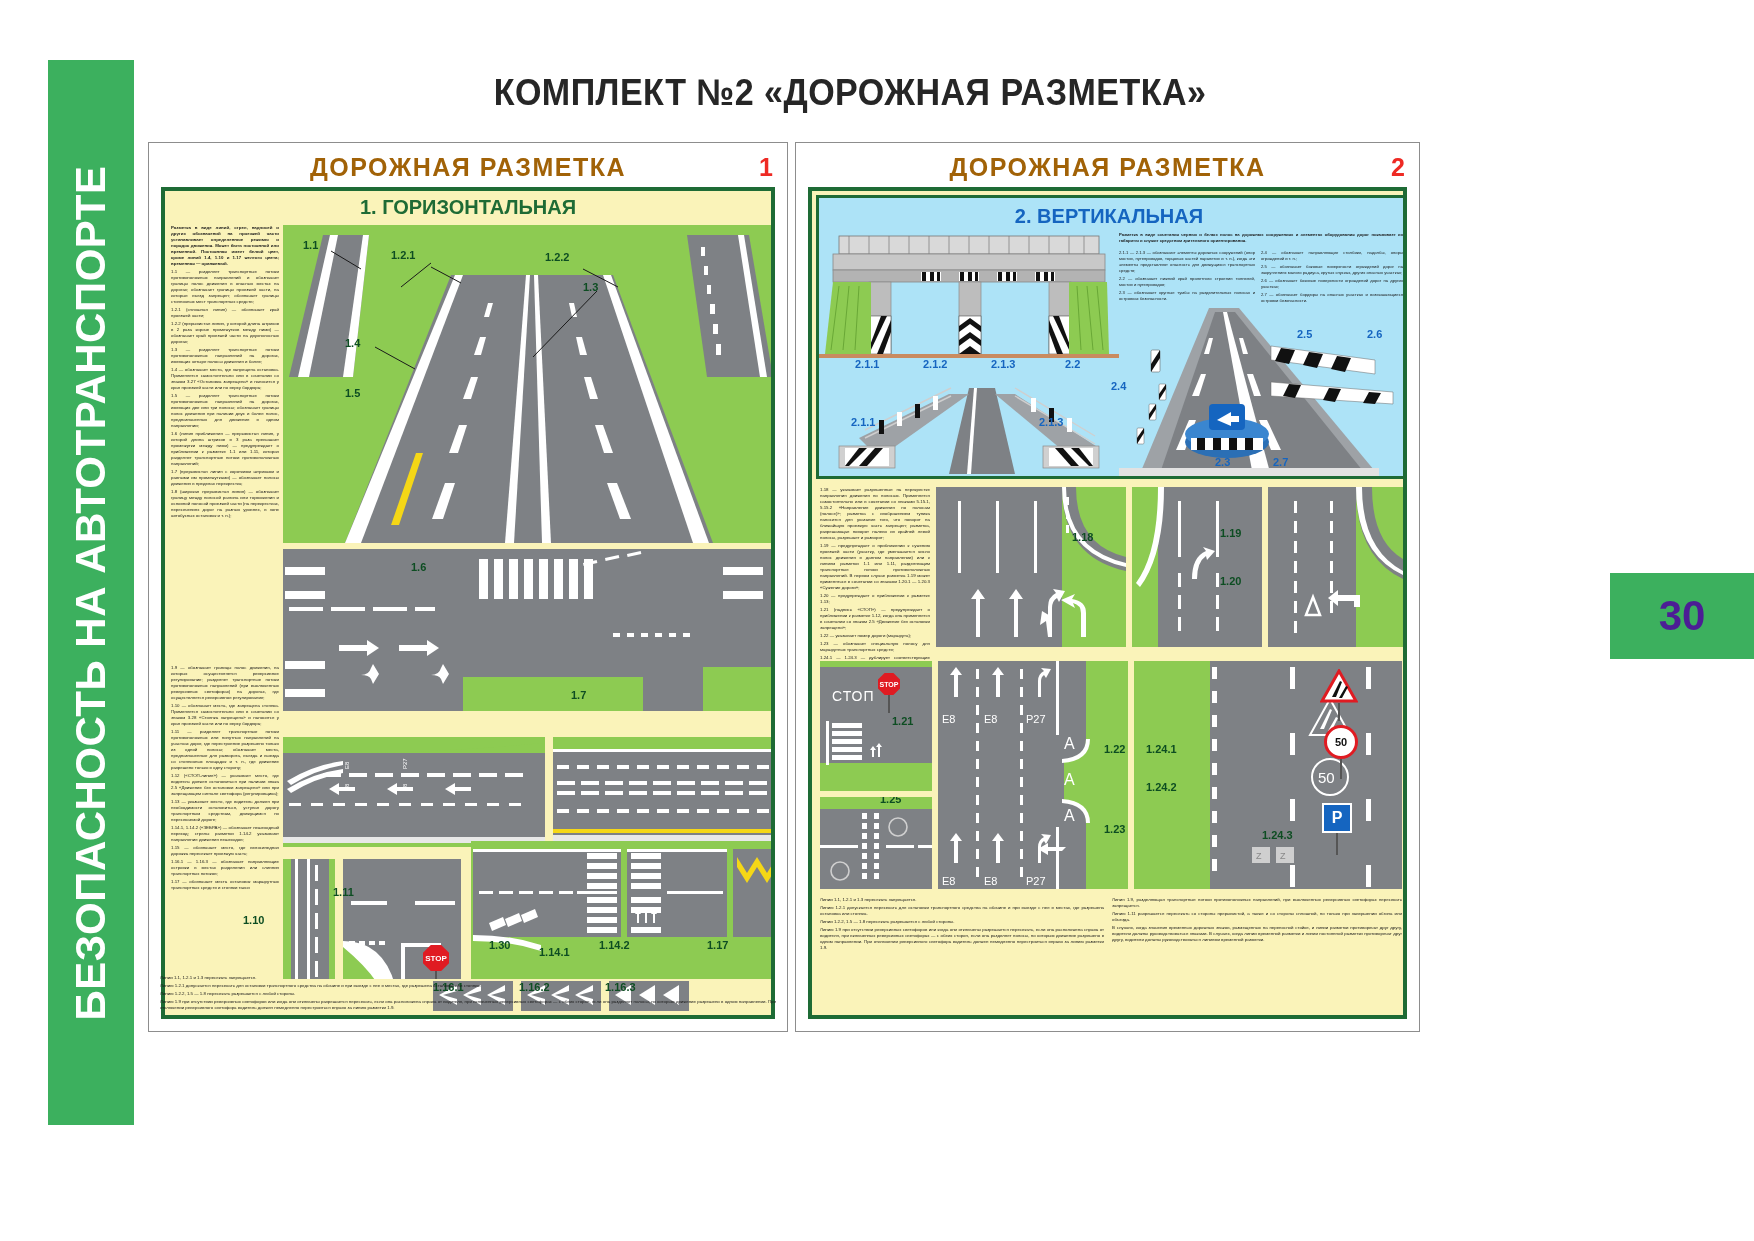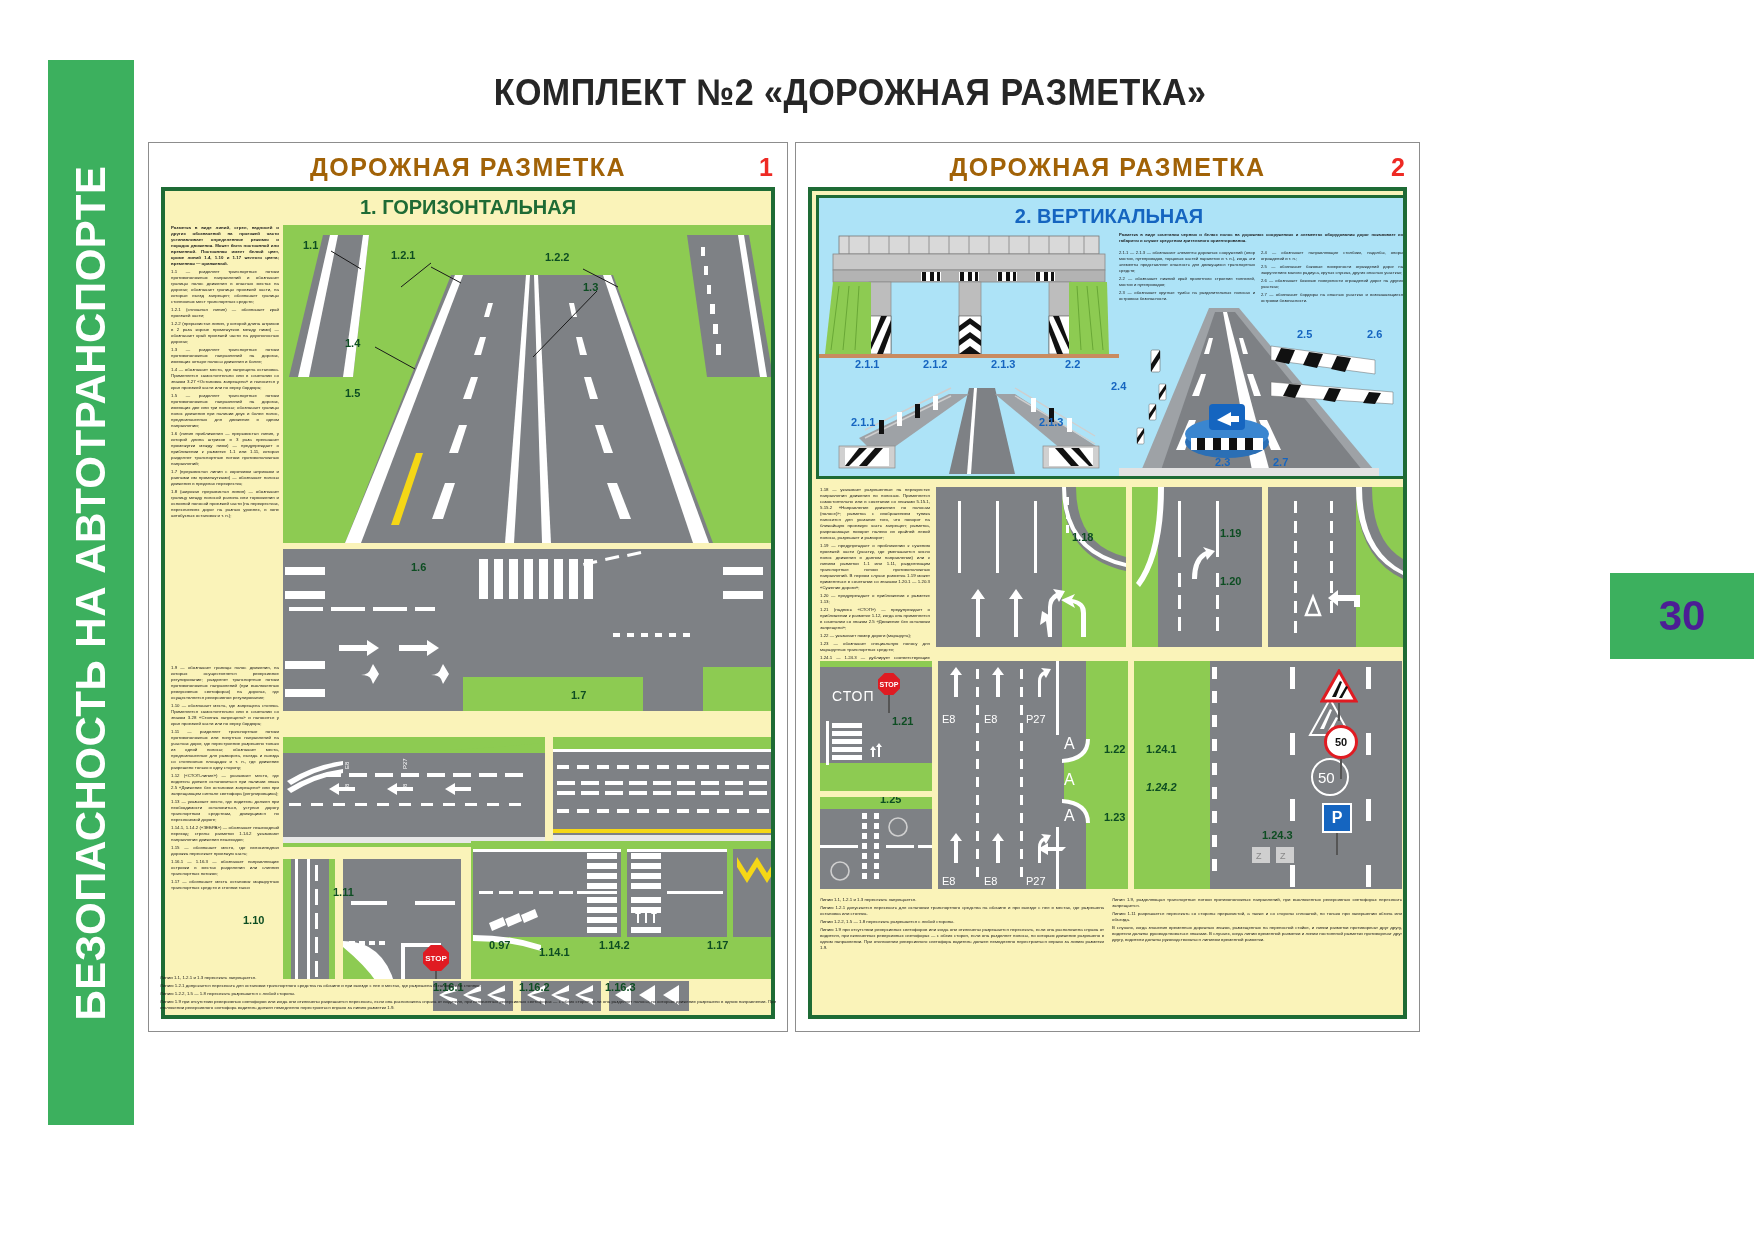--- a/index.html
+++ b/index.html
@@ -550,21 +550,21 @@
 
           <g fill="#ffffff">
             <path d="M166,82 l0,-9 l-2,0 l3,-5 l3,5 l-2,0 l0,9 z"></path>
             <path d="M174,82 l0,-11 l-2,0 l3,-5 l3,5 l-2,0 l0,11 z"></path>
             <path d="M182,82 l0,-9 l-2,0 l3,-5 l3,5 l-2,0 l0,9 z"></path>
           </g>
 
           <rect x="262" y="8" width="46" height="88" fill="#7e8185"></rect>
           <path d="M266,16 l10,16 l10,-16 l10,16 l10,-16 l0,10 l-10,16 l-10,-16 l-10,16 l-10,-16 z" fill="#f5d716"></path>
         </svg>
-        <span class="cal cal-dark" style="left:18px;top:98px;">0.97</span>
+        <span class="cal cal-dark" style="left:18px;top:98px;">1.30</span>
         <span class="cal cal-dark" style="left:68px;top:105px;text-align:right;">1.14.1</span>
         <span class="cal cal-dark" style="left:128px;top:98px;">1.14.2</span>
         <span class="cal cal-dark" style="left:236px;top:98px;">1.17</span>
       </div>
 
       <div class="blk" style="left:118px; top:788px; width:496px; height:40px;">
         <svg viewBox="0 0 496 40" width="496" height="40" style="position:absolute;left:0;top:0;">
           <rect x="0" y="0" width="496" height="40" fill="#faf3b9"></rect>
 
           <rect x="150" y="2" width="80" height="30" fill="#7e8185"></rect>
@@ -991,21 +991,21 @@
 
           <g fill="#ffffff" font-family="Liberation Sans, sans-serif" font-size="16">
             <text x="126" y="88">А</text>
             <text x="126" y="124">А</text>
             <text x="126" y="160">А</text>
           </g>
 
           <path d="M128,186 l-18,0 l0,-4 l-10,6 l10,6 l0,-4 l14,0 z" fill="#ffffff"></path>
         </svg>
         <span class="cal cal-dark" style="left:166px;top:82px;">1.22</span>
-        <span class="cal cal-dark" style="left:166px;top:150px;text-align:right;">1.23</span>
+        <span class="cal cal-dark" style="left:166px;top:162px;text-align:right;">1.23</span>
       </div>
 
       <div class="blk" style="left:322px; top:470px; width:268px; height:228px;">
         <svg viewBox="0 0 268 228" width="268" height="228" style="position:absolute;left:0;top:0;">
           <rect x="0" y="0" width="268" height="228" fill="#8dcb52"></rect>
           <rect x="76" y="0" width="192" height="228" fill="#7e8185"></rect>
           <g fill="#ffffff">
             <rect x="78" y="6" width="5" height="12"></rect>
             <rect x="78" y="30" width="5" height="12"></rect>
             <rect x="78" y="54" width="5" height="12"></rect>
@@ -1045,21 +1045,21 @@
         <div class="round-sign" style="left:190px;top:64px;width:34px;height:34px;">
           <span>50</span>
         </div>
         <div class="sign-post" style="left:206px;top:98px;height:20px;"></div>
         <div class="parking-sign" style="left:188px;top:142px;width:30px;height:30px;">
           <span>P</span>
         </div>
         <div class="sign-post" style="left:202px;top:172px;height:22px;"></div>
 
         <span class="cal cal-dark" style="left:12px;top:82px;">1.24.1</span>
-        <span class="cal cal-dark" style="left:12px;top:120px;font-style:italic;">1.24.2</span>
+        <span class="cal cal-dark" style="left:12px;top:120px;">1.24.2</span>
         <span class="cal cal-dark" style="left:128px;top:168px;">1.24.3</span>
       </div>
 
       <div class="txt" style="left:8px; top:706px; width:284px; height:120px; font-size:4.4px;">
         <p>Линии 1.1, 1.2.1 и 1.3 пересекать запрещается.</p>
         <p>Линию 1.2.1 допускается пересекать для остановки транспортного средства на обочине и при выезде с нее в местах, где разрешена остановка или стоянка.</p>
         <p>Линии 1.2.2, 1.5 — 1.8 пересекать разрешается с любой стороны.</p>
         <p>Линию 1.9 при отсутствии реверсивных светофоров или когда они отключены разрешается пересекать, если она расположена справа от водителя, при включенных реверсивных светофорах — с обеих сторон, если она разделяет полосы, по которым движение разрешено в одном направлении. При отключении реверсивного светофора водитель должен немедленно перестроиться вправо за линию разметки 1.9.</p>
       </div>
       <div class="txt" style="left:300px; top:706px; width:290px; height:120px; font-size:4.4px;">

